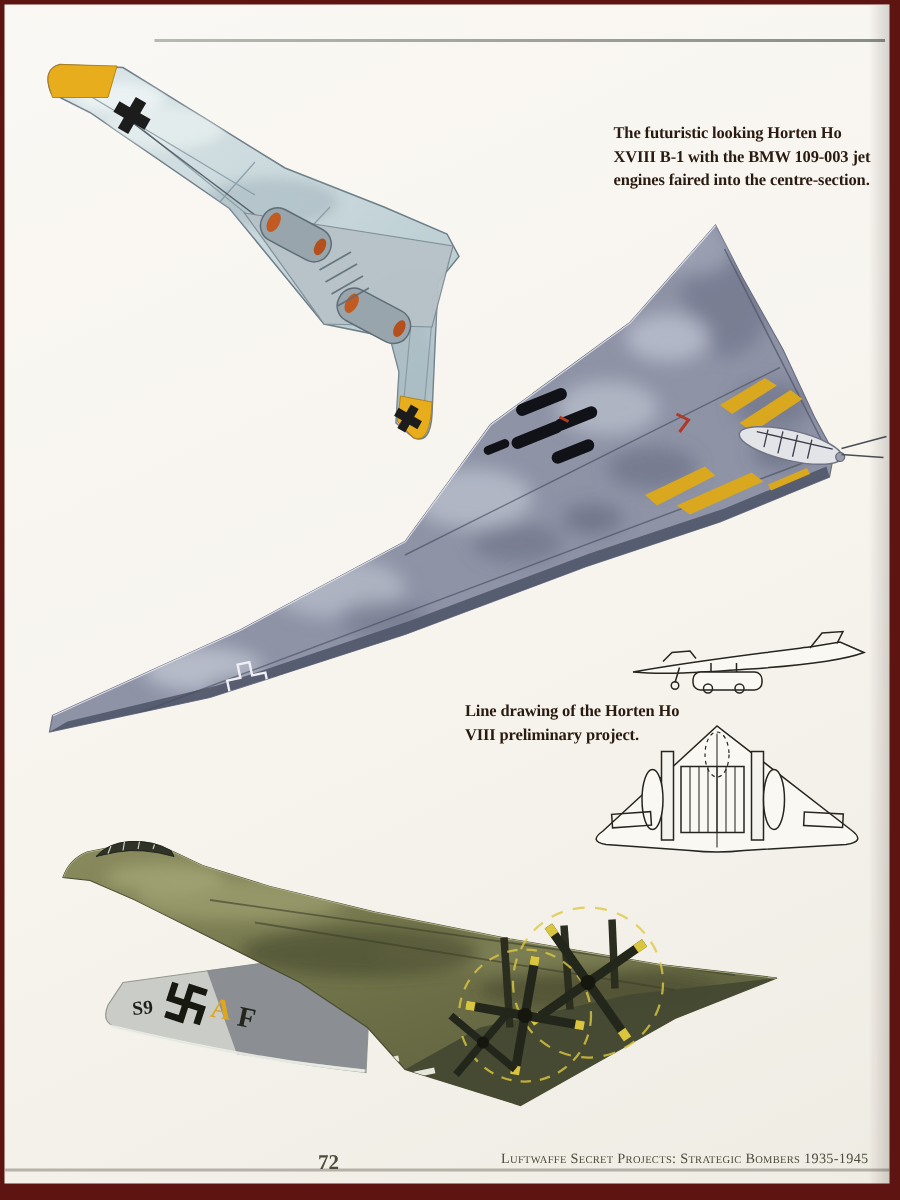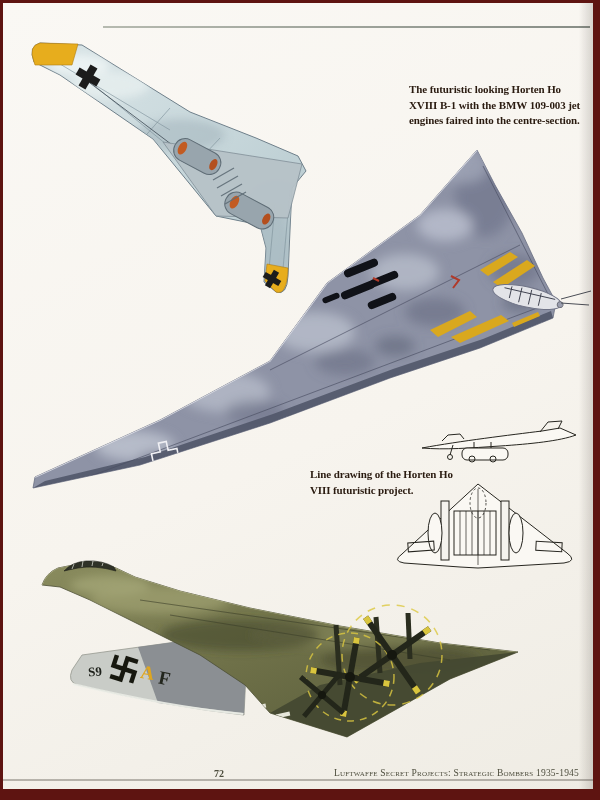--- a/index.html
+++ b/index.html
@@ -28,21 +28,21 @@
   .caption{
     position:absolute;color:#2a1b10;font-weight:bold;
     font-size:11px;line-height:1.42;letter-spacing:-0.1px;
   }
   .cap-ho18-top{left:406px;top:79px;width:178px;}
   .cap-ho8-color{left:32px;top:221px;width:174px;}
   .cap-ho8-line{left:307px;top:464px;width:150px;}
   .cap-ho18-bottom{left:412px;top:712px;width:172px;}
   .footer-page-number{
     position:absolute;left:198px;top:765px;width:36px;text-align:center;
-    font-size:10px;color:#4d4d3d;font-weight:bold;
+    font-size:14px;color:#4d4d3d;font-weight:bold;
   }
   .footer-title{
     position:absolute;right:14px;top:765px;text-align:left;
     font-size:9.5px;color:#4d4d3d;font-variant:small-caps;letter-spacing:.2px;
   }
   .illus{position:absolute;}
   svg text{font-family:"Liberation Serif", serif;}
 </style>
 </head>
 <body>
@@ -324,19 +324,19 @@
           <g transform="rotate(310)">
               <rect x="-2.5" y="-28" width="5" height="28" fill="#23261a"></rect>
             </g>
           <circle r="4" fill="#15170f"></circle>
         </g>
       </g>
     </g>
   </svg>
 
   <div class="caption cap-ho18-top">The futuristic looking Horten Ho XVIII B-1 with the BMW 109-003 jet engines faired into the centre-section.</div>
-  <div class="caption cap-ho8-line">Line drawing of the Horten Ho VIII futuristic project.</div>
+  <div class="caption cap-ho8-line">Line drawing of the Horten Ho VIII preliminary project.</div>
 
   <div class="footer-page-number">72</div>
   <div class="footer-title">Luftwaffe Secret Projects: Strategic Bombers 1935-1945</div>
 
   <div class="shadow-bottom"></div>
 </div>
 
 </body></html>

